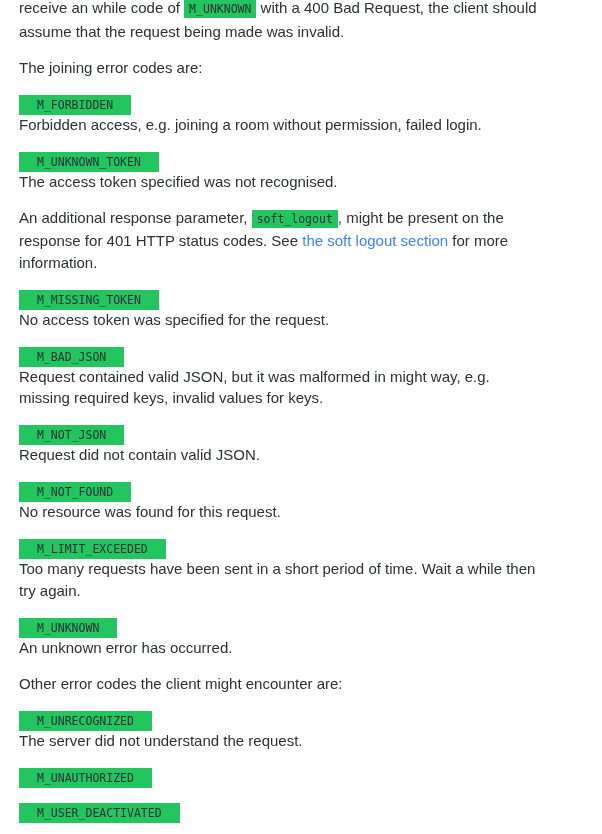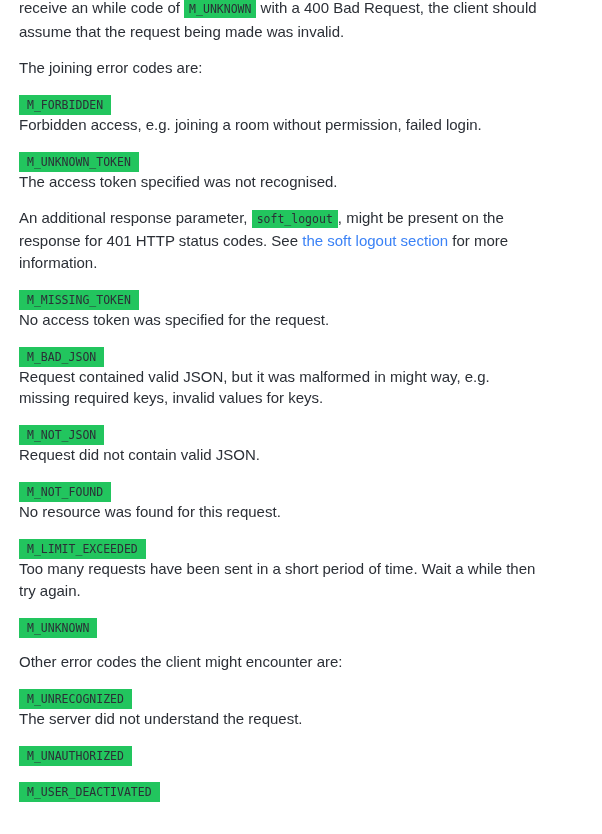--- a/index.html
+++ b/index.html
@@ -10,21 +10,21 @@
   }
   .content { position: absolute; left: 19px; top: -3px; width: 520px; }
   p { margin: 0 0 14.5px 0; }
   code {
     font-family: "DejaVu Sans Mono", "Liberation Mono", monospace;
     font-size: 11.5px; background: #22c55e; border-radius: 0;
     padding: 2px 5px; color: #2b2f36;
   }
   .entry { margin: 0 0 14.5px 0; }
   .entry .code-line { height: 22px; line-height: 22px; margin-bottom: -1px; }
-  .entry .code-line code { padding: 3px 8px; }
+  .entry .code-line code { padding: 3px 18px; }
   a.link { color: #3b82f6; text-decoration: none; }
 </style>
 </head>
 <body>
 
 <div class="content">
   <p><span>receive an while code of </span><code>M_UNKNOWN</code><span> with a 400 Bad Request, the client should assume that the request being made was invalid.</span></p>
 
   <p>The joining error codes are:</p>
 
@@ -54,20 +54,21 @@
   <div class="entry">
     <div class="code-line"><code>M_NOT_FOUND</code></div>
     <div>No resource was found for this request.</div>
   </div>
   <div class="entry">
     <div class="code-line"><code>M_LIMIT_EXCEEDED</code></div>
     <div>Too many requests have been sent in a short period of time. Wait a while then try again.</div>
   </div>
   <div class="entry">
     <div class="code-line"><code>M_UNKNOWN</code></div>
+    <div>An unknown error has occurred.</div>
   </div>
 
   <p>Other error codes the client might encounter are:</p>
 
   <div class="entry">
     <div class="code-line"><code>M_UNRECOGNIZED</code></div>
     <div>The server did not understand the request.</div>
   </div>
   <div class="entry">
     <div class="code-line"><code>M_UNAUTHORIZED</code></div>

